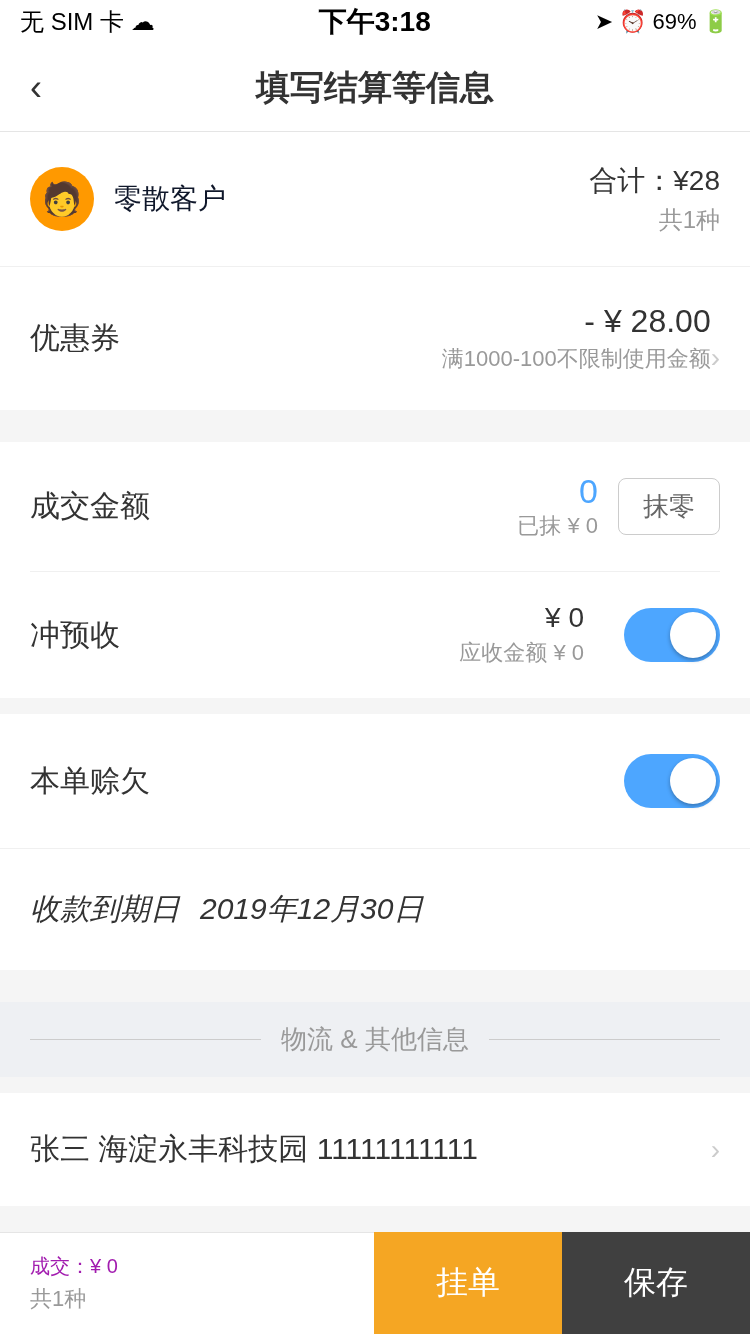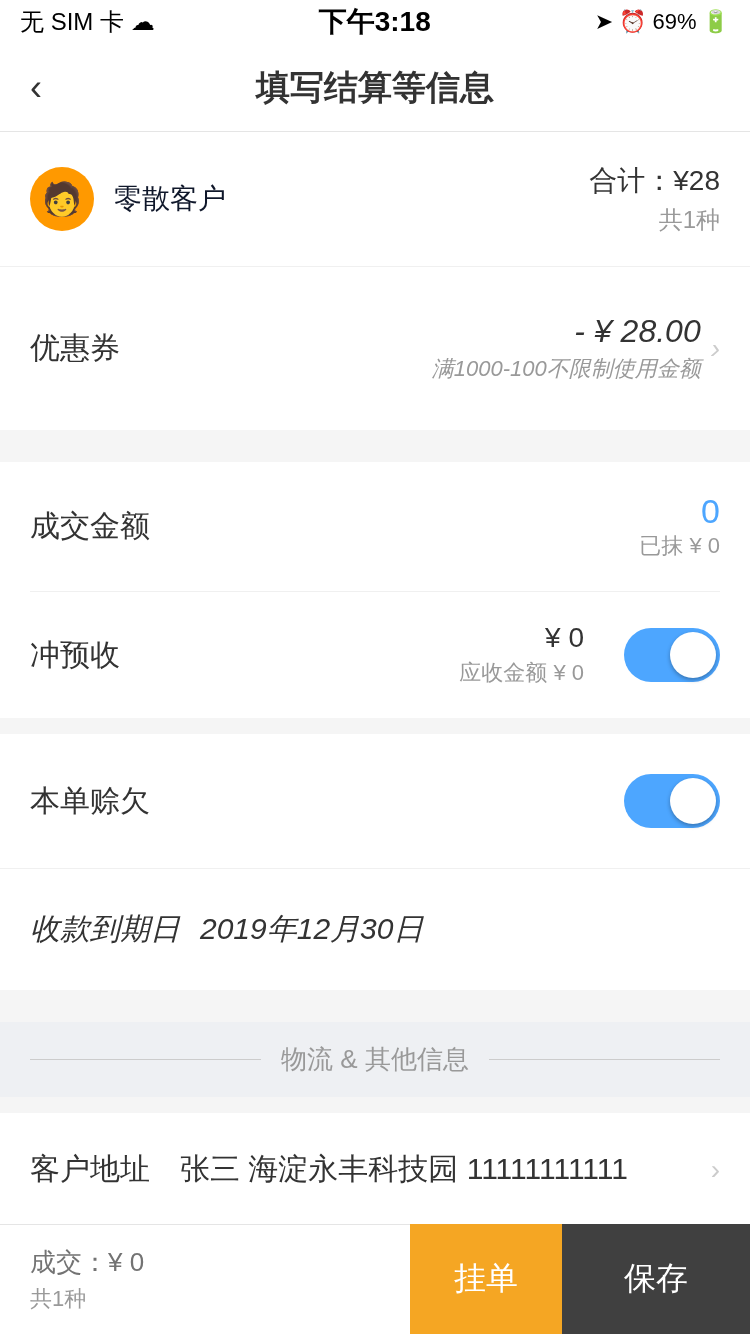--- a/index.html
+++ b/index.html
@@ -98,32 +98,30 @@
       font-size: 24px;
       color: #999;
       margin-top: 4px;
     }
 
     
     .row {
       display: flex;
       align-items: center;
       justify-content: space-between;
-      padding: 46px 30px;
+      padding: 36px 30px;
       border-top: 1px solid #f0f0f0;
     }
     .row-label {
       font-size: 30px;
       color: #333;
     }
     .row-right {
       display: flex;
-      align-items: center;
-      gap: 10px;
-      font-style: italic;
+      align-items: flex-end;
     }
     .coupon-info {
       text-align: right;
     }
     .coupon-amount {
       font-size: 32px;
       color: #333;
       font-weight: 500;
     }
     .coupon-desc {
@@ -317,30 +315,30 @@
     .bottom-summary {
       flex: 1;
       background: #fff;
       padding: 20px 30px;
       display: flex;
       flex-direction: column;
       justify-content: center;
       border-top: 1px solid #e5e5e5;
     }
     .bottom-deal {
-      font-size: 26px;
-      color: #737373;
+      font-size: 20px;
+      color: #a21caf;
     }
     .bottom-count {
       font-size: 22px;
       color: #999;
       margin-top: 4px;
     }
     .btn-hang {
-      width: 152px;
+      width: 188px;
       background: #f5a623;
       color: #fff;
       font-size: 32px;
       display: flex;
       align-items: center;
       justify-content: center;
       cursor: pointer;
     }
     .btn-save {
       width: 188px;
@@ -409,20 +407,21 @@
   <div class="separator"></div>
 
   <div class="transaction-section">
     <div class="transaction-row">
       <div class="row-label">成交金额</div>
       <div class="transaction-right">
         <div>
           <div class="transaction-value">0</div>
           <div class="transaction-sub">已抹  ¥ 0</div>
         </div>
+        <button class="round-zero-btn">抹零</button>
       </div>
     </div>
 
     <div class="prepay-row">
       <div class="row-label">冲预收</div>
       <div style="display:flex;align-items:center;gap:20px;">
         <div class="prepay-info">
           <div class="prepay-amount">¥ 0</div>
           <div class="prepay-sub">应收金额 ¥ 0</div>
         </div>
@@ -447,21 +446,20 @@
   <div class="separator"></div>
 
   <div class="logistics-section">
     <div class="logistics-divider">
       <span class="logistics-label">物流 &amp; 其他信息</span>
     </div>
   </div>
 
   <div class="address-section">
     <div class="address-row">
-      <div class="address-label">客户地址</div>
       <div class="address-value">张三 海淀永丰科技园 11111111111</div>
       <span class="chevron">›</span>
     </div>
   </div>
 
   <div class="separator" style="height:200px;"></div>
 
 </div>
 
 <div class="bottom-area">

